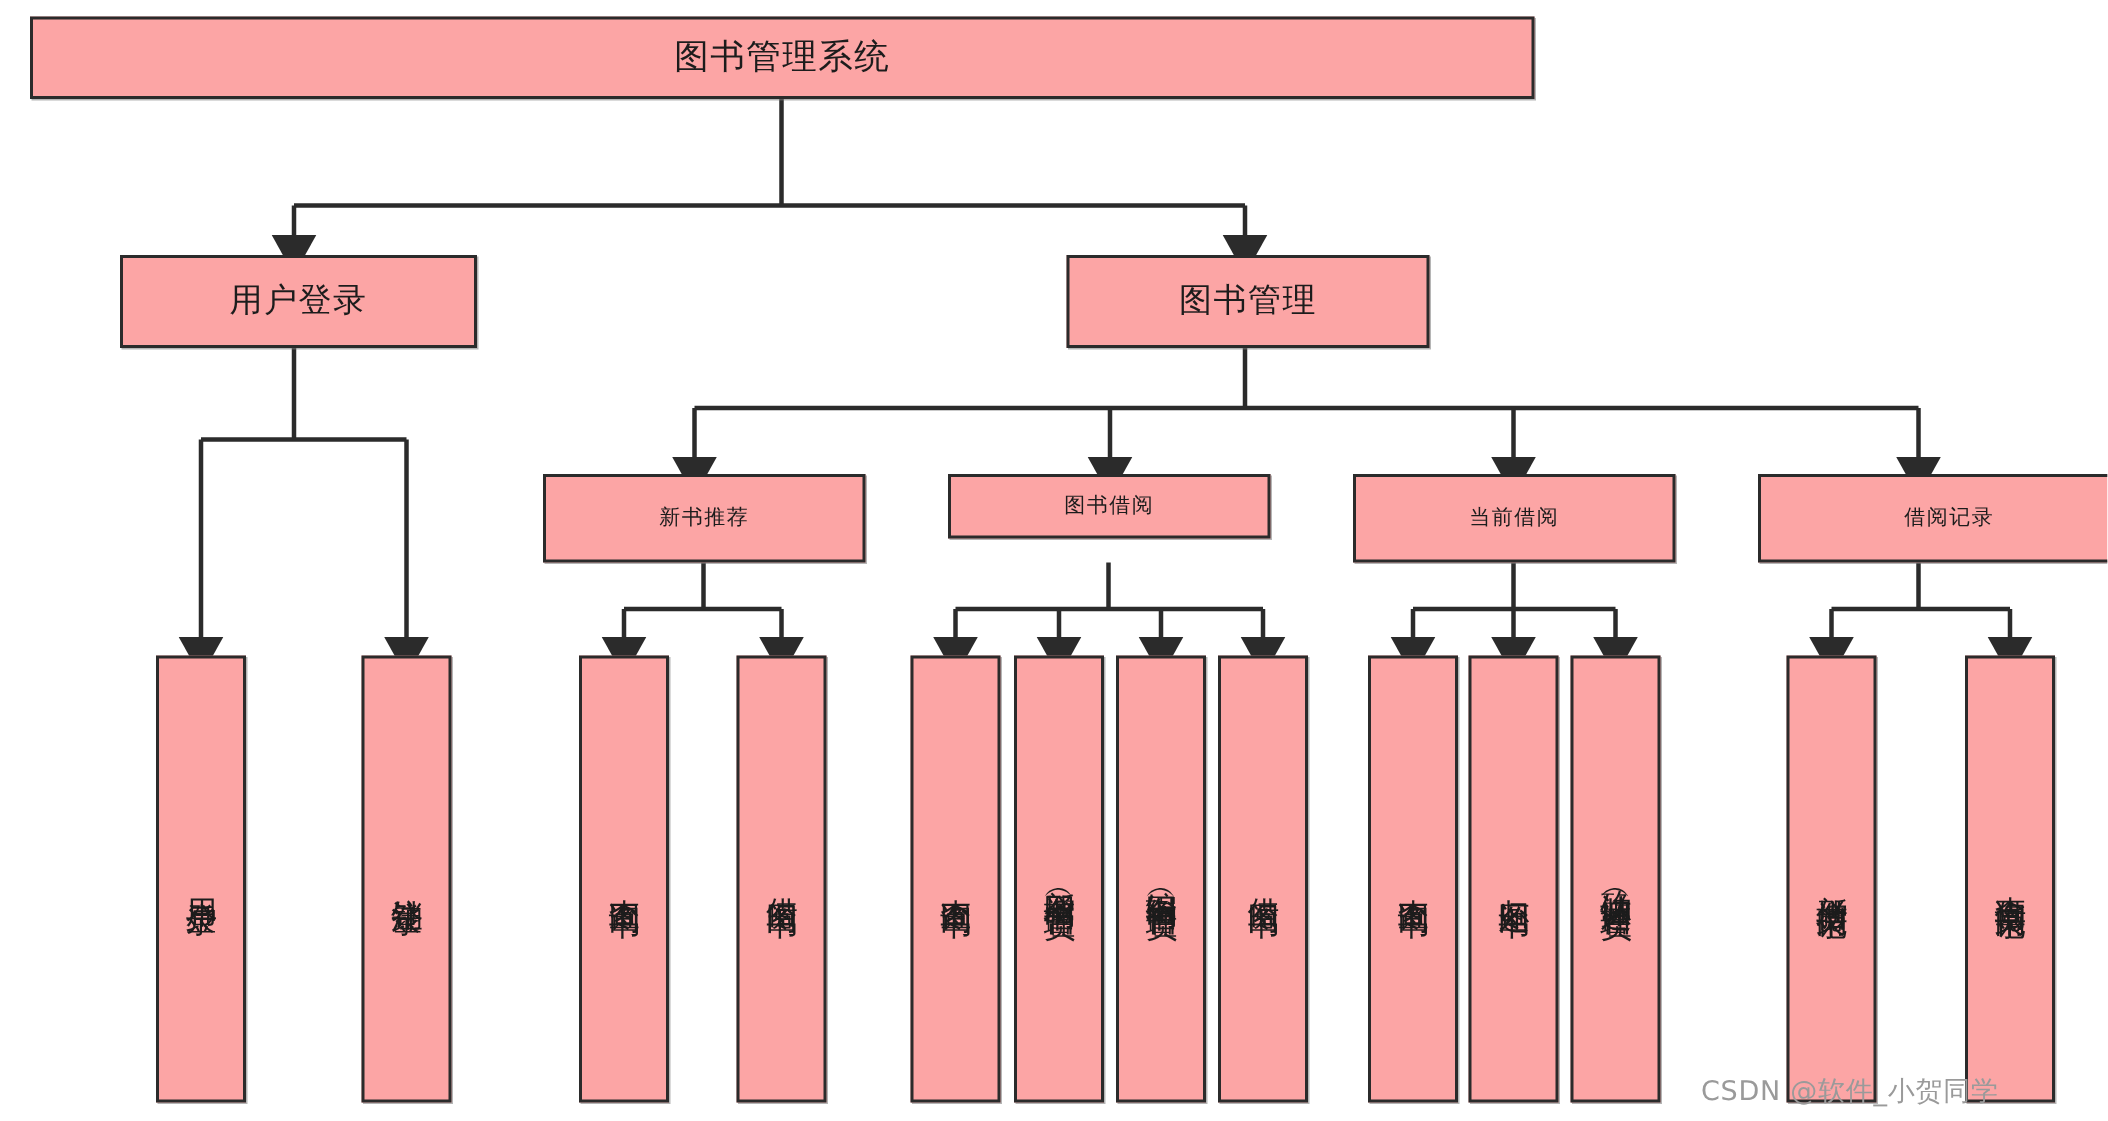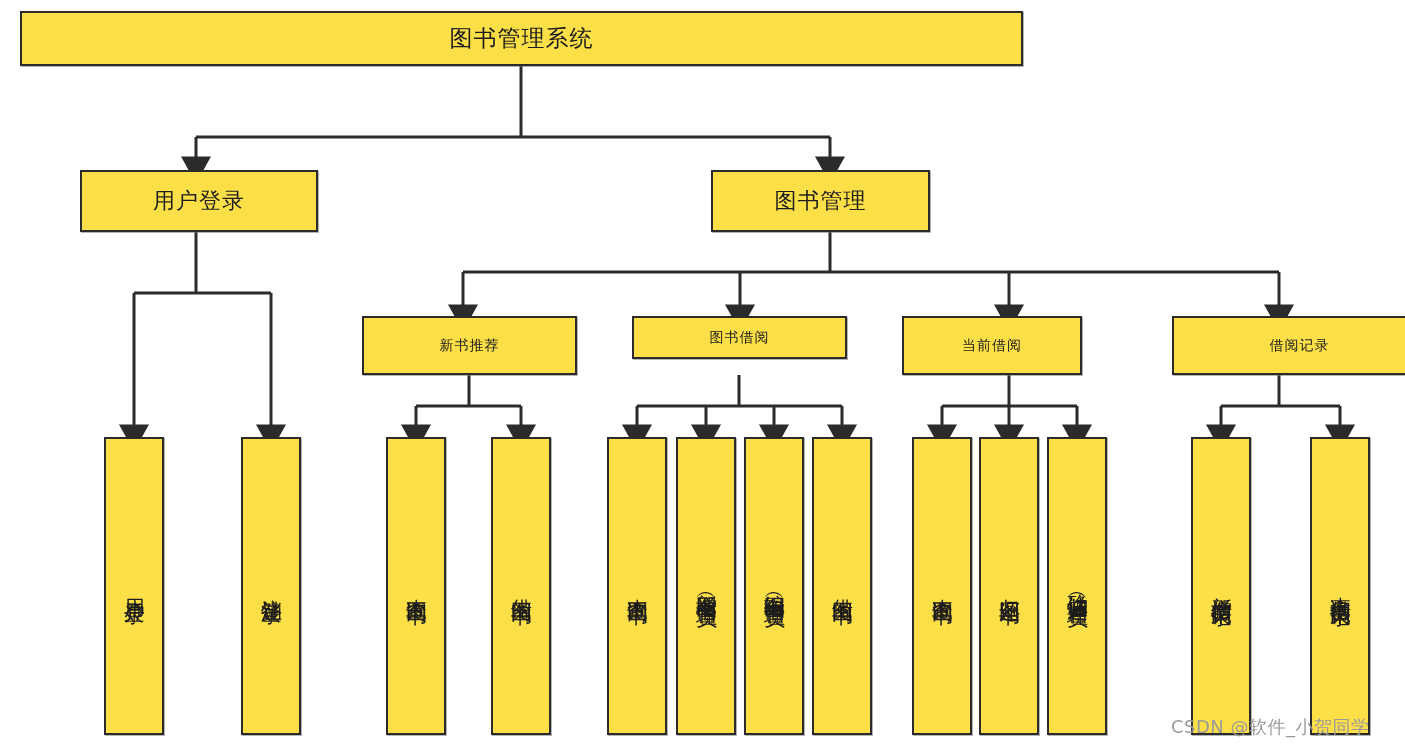--- a/index.html
+++ b/index.html
@@ -17,21 +17,21 @@
   }
   svg#connectors{
     position:absolute;
     left:0;top:0;
     width:1405px;height:747px;
     pointer-events:none;
   }
   .node{
     position:absolute;
     box-sizing:border-box;
-    background:#fde047;
+    background:#fca5a5;
     border:2.5px solid #2b2b2b;
     display:flex;
     align-items:center;
     justify-content:center;
     box-shadow:1px 1px 0 rgba(120,120,120,0.55);
   }
   .node .label{
     font-size:22px;
     line-height:1.25;
     letter-spacing:1px;
@@ -121,33 +121,33 @@
   </svg>
 
   <div class="node root" style="left:20px;top:11px;width:1003px;height:55px;">
     <span class="label">图书管理系统</span>
   </div>
 
   <div class="node level2" style="left:80px;top:170px;width:238px;height:62px;">
     <span class="label">用户登录</span>
   </div>
 
-  <div class="node level2" style="left:711px;top:170px;width:219px;height:62px;">
+  <div class="node level2" style="left:711px;top:170px;width:242px;height:62px;">
     <span class="label">图书管理</span>
   </div>
 
   <div class="node level3" style="left:362px;top:316px;width:215px;height:59px;">
     <span class="label">新书推荐</span>
   </div>
 
   <div class="node level3" style="left:632px;top:316px;width:215px;height:43px;">
     <span class="label">图书借阅</span>
   </div>
 
-  <div class="node level3" style="left:902px;top:316px;width:180px;height:59px;">
+  <div class="node level3" style="left:902px;top:316px;width:215px;height:59px;">
     <span class="label">当前借阅</span>
   </div>
 
   <div class="node level3" style="left:1172px;top:316px;width:255px;height:59px;">
     <span class="label">借阅记录</span>
   </div>
 
   <div class="node leaf" style="left:104px;top:437px;width:60px;height:298px;">
     <span class="label">用户登录</span>
   </div>
@@ -193,15 +193,15 @@
   </div>
 
   <div class="node leaf" style="left:1191px;top:437px;width:60px;height:298px;">
     <span class="label">新增借阅记录</span>
   </div>
 
   <div class="node leaf" style="left:1310px;top:437px;width:60px;height:298px;">
     <span class="label">查询借阅记录</span>
   </div>
 
-  <div class="watermark" style="left:1134px;top:715px;margin-left:37px;">CSDN @软件_小贺同学</div>
+  <div class="watermark" style="left:1134px;top:715px;">CSDN @软件_小贺同学</div>
 
 </div>
 
 </body></html>

